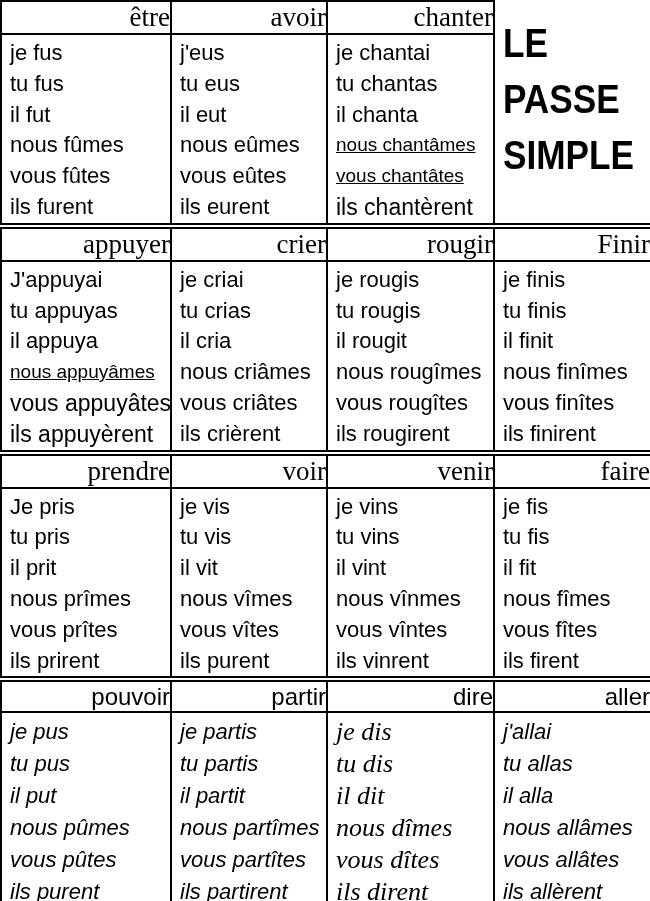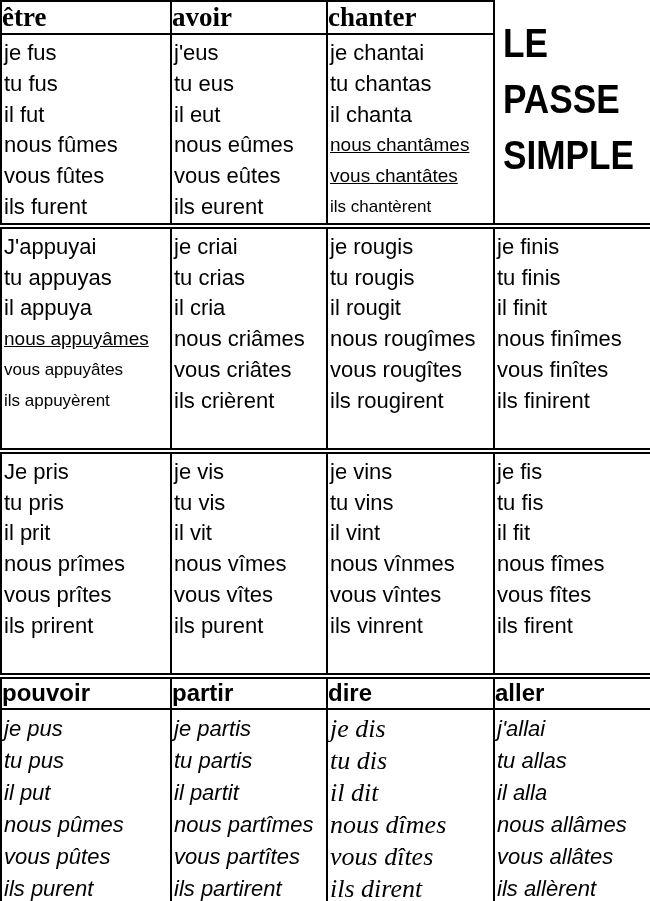--- a/index.html
+++ b/index.html
@@ -22,47 +22,47 @@
   }
   table.s1, table.s2, table.s3 { height: 223px; }
   table.s4 { height: 226px; margin-bottom: 0; }
   th, td {
     border: 2px solid #000000;
     padding: 0;
   }
   th.hdr {
     height: 29px;
     font-family: "Liberation Serif", serif;
-    font-weight: bold;
+    font-weight: normal;
     font-size: 27px;
-    text-align: left;
+    text-align: right;
     vertical-align: middle;
     overflow: hidden;
   }
   table.s4 th.hdr {
     font-family: "Liberation Sans", sans-serif;
     font-size: 24px;
   }
   td.body {
     vertical-align: top;
-    padding: 3px 1px 0 2px;
+    padding: 3px 1px 0 8px;
     overflow: hidden;
   }
   .form {
     font-size: 22px;
     line-height: 30.8px;
     white-space: nowrap;
   }
   table.s4 .form { line-height: 32px; font-style: italic; }
   td.serif .form {
     font-family: "Liberation Serif", serif;
     font-size: 26px;
   }
   .form.sm { font-size: 19px; text-decoration: underline; }
-  .form.sm2 { font-size: 17px; }
+  .form.sm2 { font-size: 23px; }
   td.title-cell {
     border-top: 0;
     vertical-align: top;
     padding: 14px 0 0 8px;
     overflow: hidden;
   }
   .title-line {
     font-weight: 800;
     font-size: 40px;
     line-height: 56px;
@@ -122,20 +122,26 @@
   </table>
 
 <table class="section s2">
   <colgroup>
       <col style="width:170px">
       <col style="width:156px">
       <col style="width:167px">
       <col style="width:157px">
     </colgroup>
   <tbody>
+      <tr>
+    <th class="hdr">appuyer</th>
+    <th class="hdr">crier</th>
+    <th class="hdr">rougir</th>
+    <th class="hdr">Finir</th>
+  </tr>
   <tr>
     <td class="body">
       <div class="form">J'appuyai</div>
       <div class="form">tu appuyas</div>
       <div class="form">il appuya</div>
       <div class="form sm">nous appuyâmes</div>
       <div class="form sm2">vous appuyâtes</div>
       <div class="form sm2">ils appuyèrent</div>
     </td>
     <td class="body">
@@ -167,20 +173,26 @@
   </table>
 
 <table class="section s3">
   <colgroup>
       <col style="width:170px">
       <col style="width:156px">
       <col style="width:167px">
       <col style="width:157px">
     </colgroup>
   <tbody>
+      <tr>
+    <th class="hdr">prendre</th>
+    <th class="hdr">voir</th>
+    <th class="hdr">venir</th>
+    <th class="hdr">faire</th>
+  </tr>
   <tr>
     <td class="body">
       <div class="form">Je pris</div>
       <div class="form">tu pris</div>
       <div class="form">il prit</div>
       <div class="form">nous prîmes</div>
       <div class="form">vous prîtes</div>
       <div class="form">ils prirent</div>
     </td>
     <td class="body">

